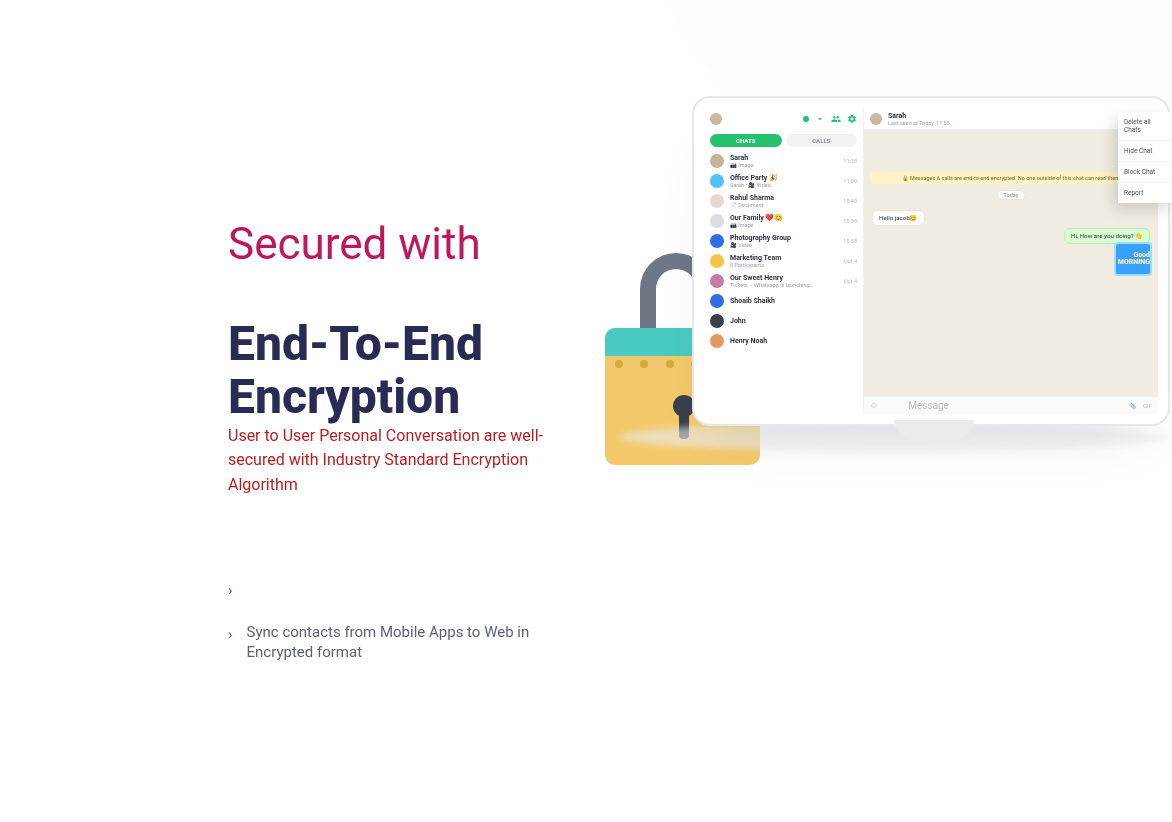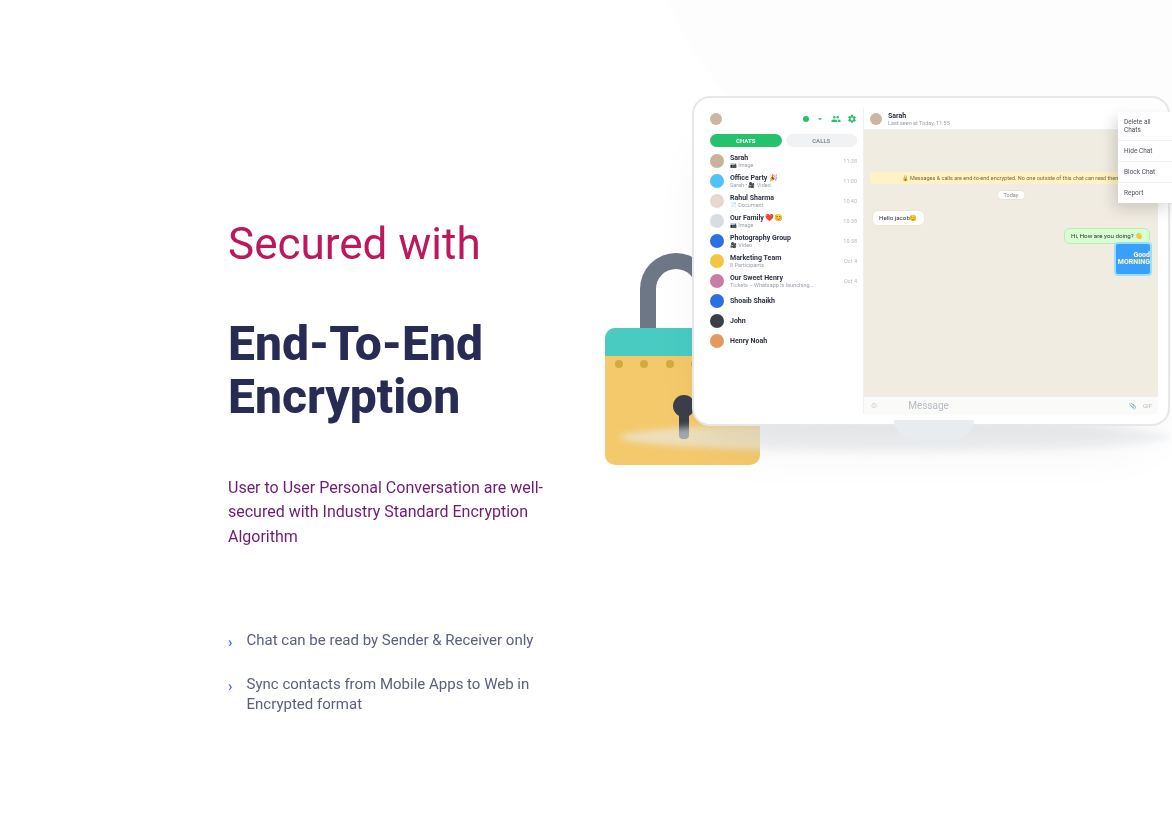--- a/index.html
+++ b/index.html
@@ -29,24 +29,23 @@
     color: #be185d;
   }
   .left-col h1.bold {
     margin-top: 48px;
     font-size: 48px;
     font-weight: 800;
     line-height: 1.1;
     color: #282b53;
   }
   .left-col p.sub {
-    margin-top: 52px;
     font-size: 16px;
     line-height: 1.55;
-    color: #701a75;
+    color: #b91c1c;
     max-width: 360px;
   }
   .feature-list {
     margin-top: 80px;
     list-style: none;
   }
   .feature-list li {
     display: flex;
     align-items: flex-start;
     gap: 14px;
@@ -282,21 +281,20 @@
   <h1 class="light">Secured with</h1>
   <h1 class="bold">
     <span>End-To-End</span><br>
     <span>Encryption</span>
   </h1>
   <p class="sub">User to User Personal Conversation are well-secured with Industry Standard Encryption Algorithm</p>
 
   <ul class="feature-list">
     <li>
       <span class="chev">›</span>
-      <span class="txt">Chat can be read by Sender &amp; Receiver only</span>
     </li>
     <li>
       <span class="chev">›</span>
       <span class="txt">Sync contacts from Mobile Apps to Web in Encrypted format</span>
     </li>
   </ul>
 </div>
 
 <div class="lock">
   <div class="shackle"></div>

